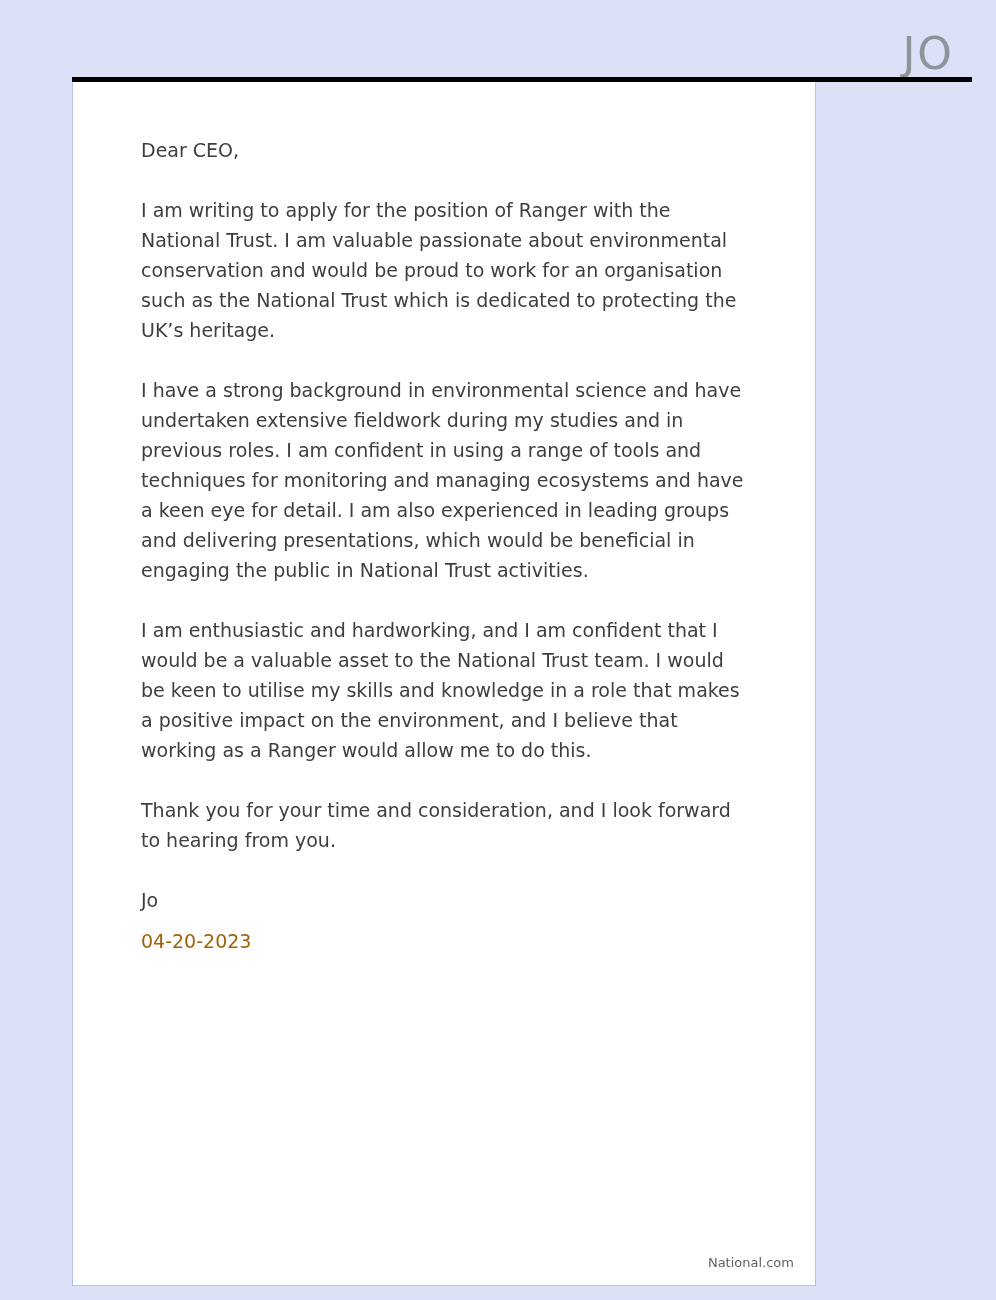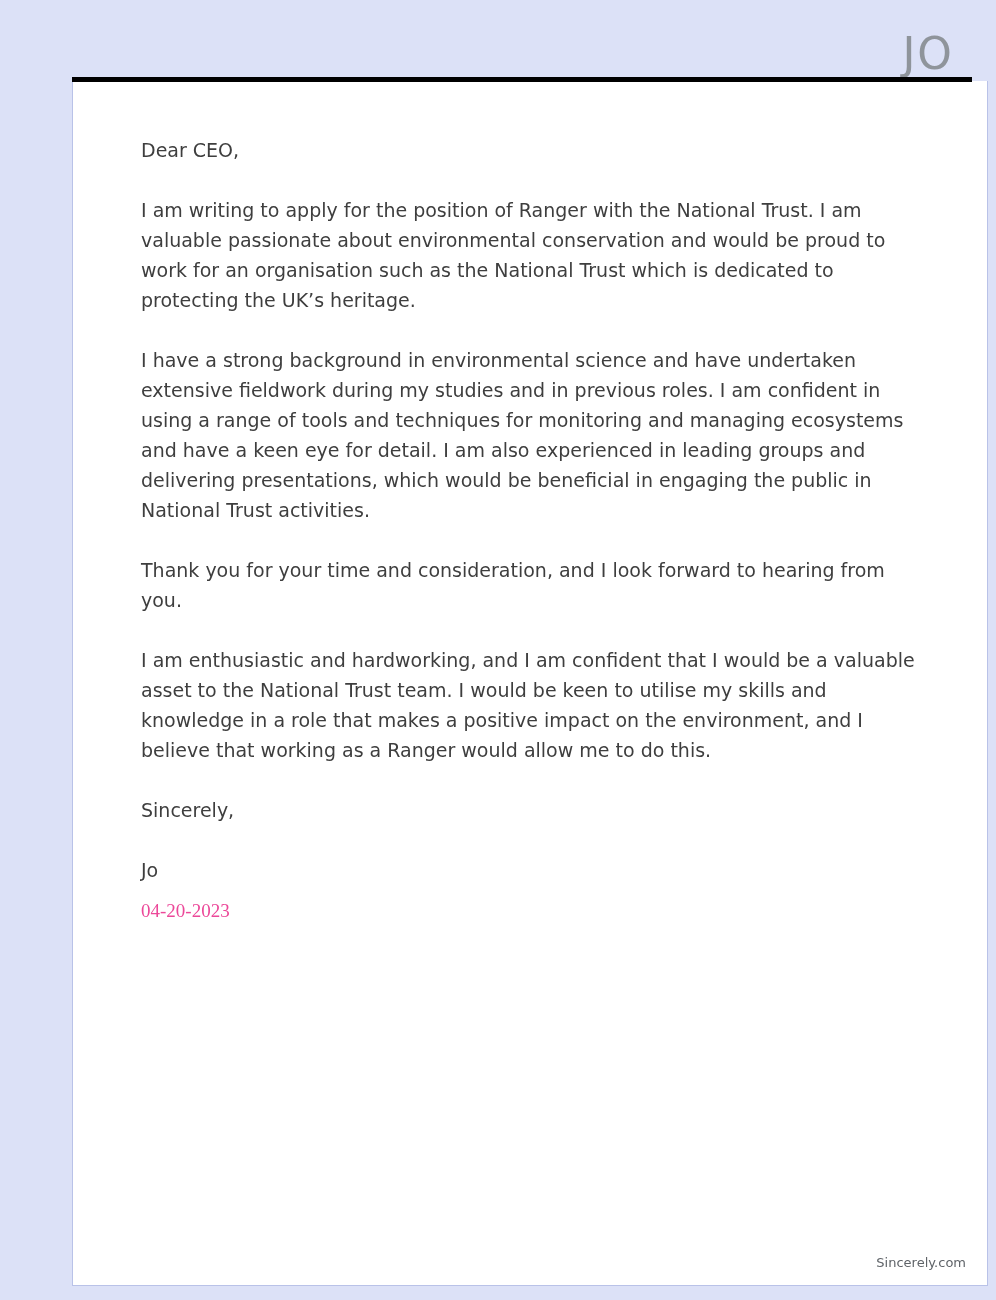--- a/index.html
+++ b/index.html
@@ -34,42 +34,41 @@
     width: 900px;
     height: 5px;
     background: #000000;
     z-index: 2;
   }
 
   .page {
     position: absolute;
     left: 48px;
     top: 57px;
-    width: 916px;
+    width: 744px;
     height: 1205px;
     background: #ffffff;
     border: 1px solid #b9c2e8;
     border-top: none;
     padding: 46px 53px 0 52px;
   }
 
   .letter p {
     font-size: 19px;
     line-height: 30px;
     color: #3e3e3e;
     margin-bottom: 30px;
   }
 
   .letter p.signature {
     margin-bottom: 11px;
   }
 
   .letter p.date {
-    color: #ec4899;
-    font-family: Liberation Serif, serif;
+    color: #a16207;
   }
 
   .watermark {
     position: absolute;
     bottom: 7px;
     right: 13px;
     font-size: 13px;
     color: #5f6368;
   }
 </style>
@@ -81,25 +80,24 @@
 <div class="top-bar"></div>
 
 <div class="page">
   <div class="letter">
     <p>Dear CEO,</p>
 
     <p>I am writing to apply for the position of Ranger with the National Trust. I am valuable passionate about environmental conservation and would be proud to work for an organisation such as the National Trust which is dedicated to protecting the UK’s heritage.</p>
 
     <p>I have a strong background in environmental science and have undertaken extensive fieldwork during my studies and in previous roles. I am confident in using a range of tools and techniques for monitoring and managing ecosystems and have a keen eye for detail. I am also experienced in leading groups and delivering presentations, which would be beneficial in engaging the public in National Trust activities.</p>
 
+    <p>I am enthusiastic and hardworking, and I am confident that I would be a valuable asset to the National Trust team. I would be keen to utilise my skills and knowledge in a role that makes a positive impact on the environment, and I believe that working as a Ranger would allow me to do this.</p>
+
     <p>Thank you for your time and consideration, and I look forward to hearing from you.</p>
 
-    <p>I am enthusiastic and hardworking, and I am confident that I would be a valuable asset to the National Trust team. I would be keen to utilise my skills and knowledge in a role that makes a positive impact on the environment, and I believe that working as a Ranger would allow me to do this.</p>
-
-    <p>Sincerely,</p>
 
     <p class="signature">Jo</p>
 
     <p class="date">04-20-2023</p>
   </div>
 
-  <div class="watermark">Sincerely.com</div>
+  <div class="watermark">National.com</div>
 </div>
 
 </body></html>

